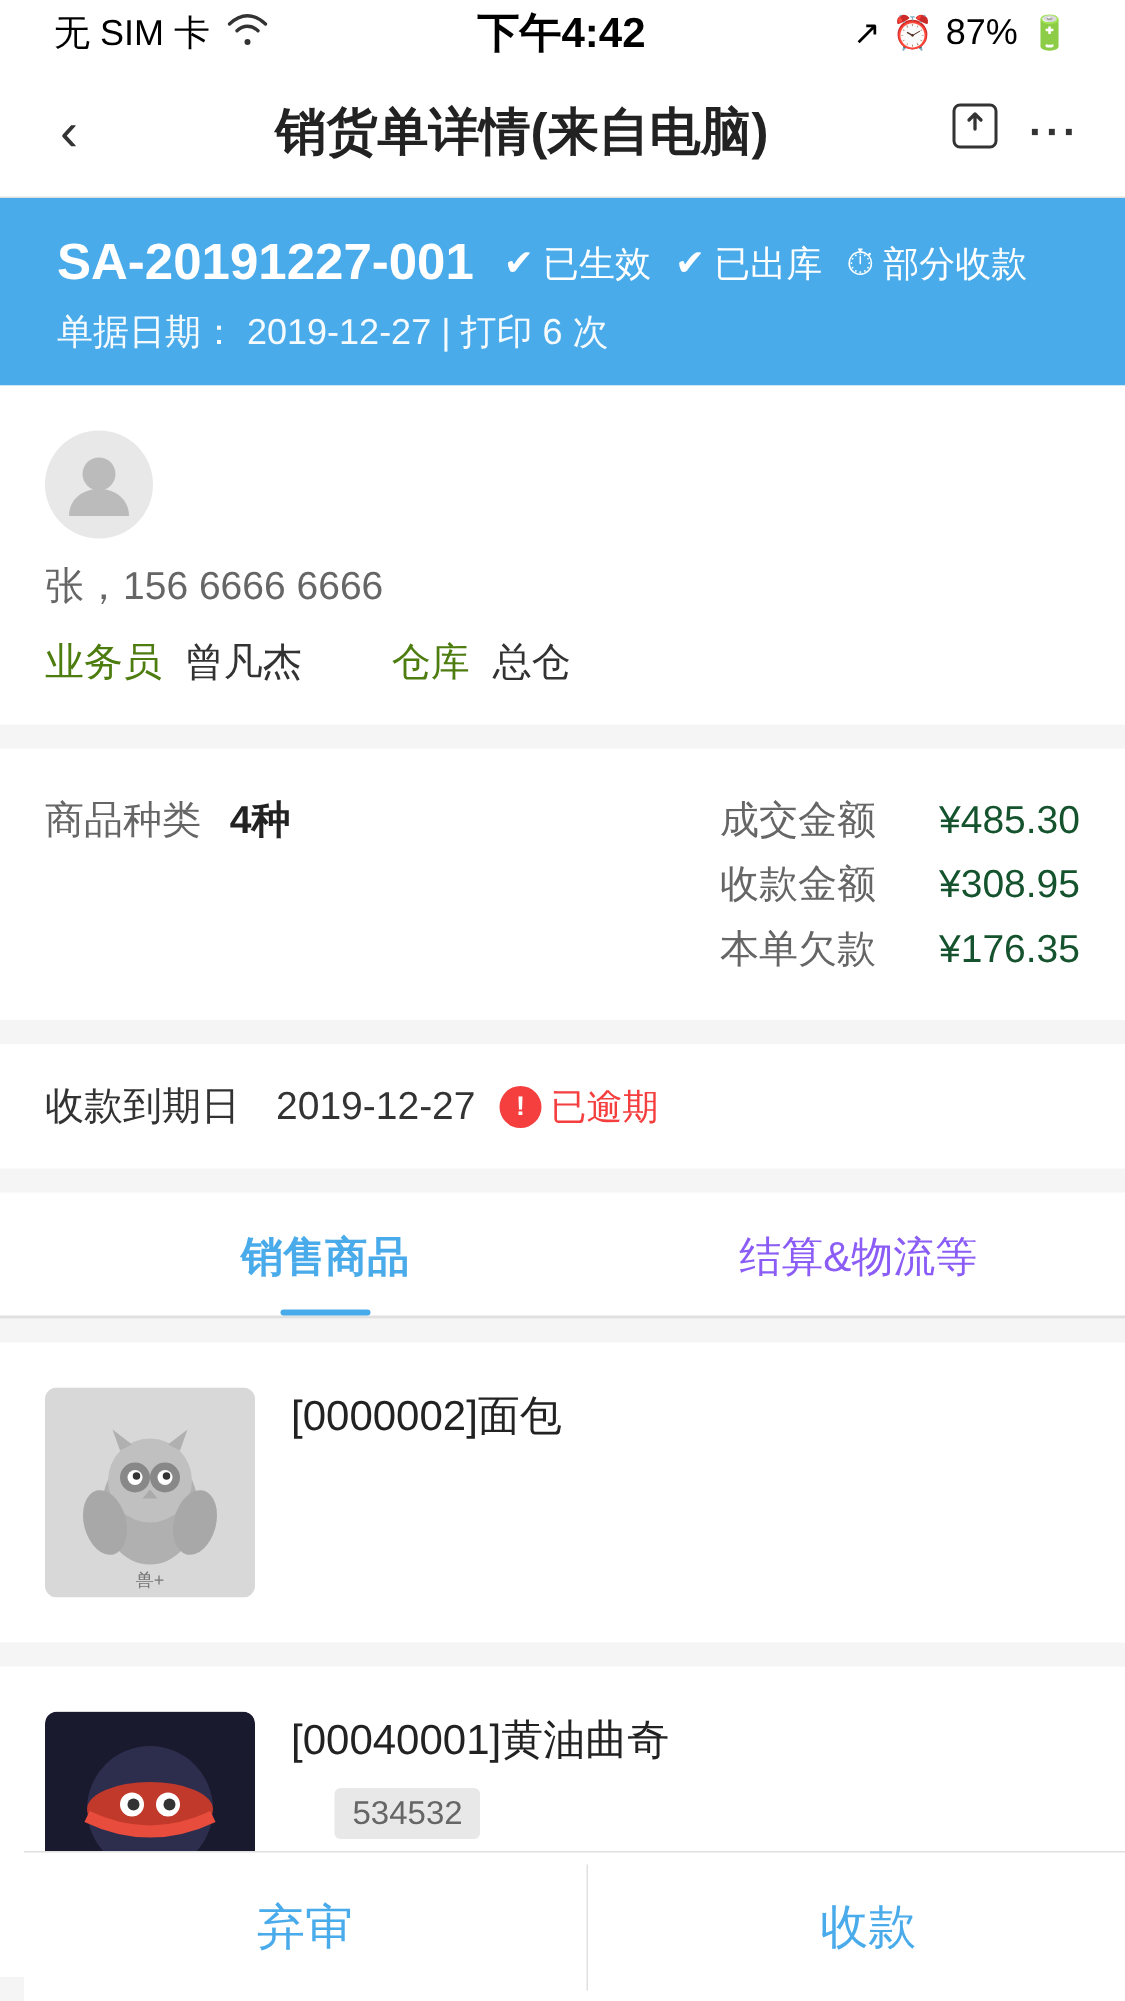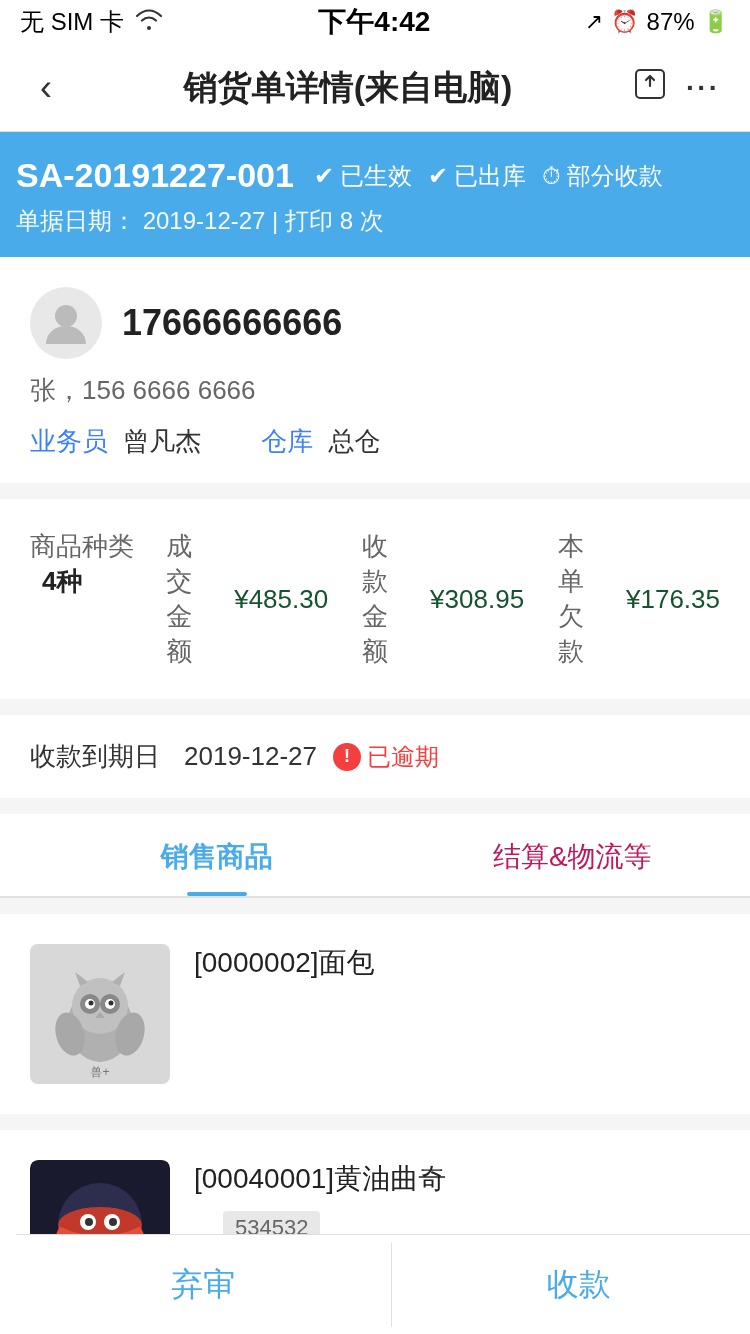--- a/index.html
+++ b/index.html
@@ -13,21 +13,21 @@
       font-size: 28px;
     }
 
     
     .status-bar {
       height: 44px;
       background: #fff;
       display: flex;
       align-items: center;
       justify-content: space-between;
-      padding: 0 20px;
+      padding: 0 36px;
       font-size: 24px;
       font-weight: 500;
     }
     .status-left { display: flex; align-items: center; gap: 10px; }
     .status-right { display: flex; align-items: center; gap: 8px; }
 
     
     .nav-bar {
       height: 88px;
       background: #fff;
@@ -53,21 +53,21 @@
       align-items: center;
     }
     .nav-action-icon {
       font-size: 30px;
       color: #333;
     }
 
     
     .order-header {
       background: #4AABEB;
-      padding: 24px 16px 20px;
+      padding: 24px 38px 20px;
     }
     .order-header-top {
       display: flex;
       align-items: center;
       gap: 20px;
       margin-bottom: 10px;
     }
     .order-id {
       font-size: 34px;
       font-weight: 700;
@@ -124,40 +124,40 @@
       color: #666;
       margin-bottom: 16px;
       padding-left: 0;
     }
     .customer-meta {
       display: flex;
       gap: 60px;
       font-size: 26px;
       color: #333;
     }
-    .meta-label { color: #3b82f6; }
+    .meta-label { color: #4d7c0f; }
     .meta-value { color: #333; font-weight: 500; }
 
     
     .stats-section {
       background: #fff;
       padding: 30px 30px;
       margin-bottom: 16px;
       display: flex;
       justify-content: space-between;
       align-items: flex-start;
     }
     .stats-left { font-size: 26px; color: #333; }
     .stats-label { color: #666; }
     .stats-count { font-weight: 600; color: #222; }
     .stats-right {
       text-align: right;
       display: flex;
-      flex-direction: row;
-      gap: 20px;
+      flex-direction: column;
+      gap: 8px;
     }
     .stats-row {
       display: flex;
       justify-content: flex-end;
       gap: 16px;
       align-items: center;
       font-size: 26px;
     }
     .stats-row-label { color: #666; }
     .stats-row-value { color: #14532d; font-weight: 500; min-width: 120px; text-align: right; }
@@ -200,21 +200,21 @@
       background: #fff;
       display: flex;
       border-bottom: 2px solid #e0e0e0;
       margin-bottom: 0;
     }
     .tab {
       flex: 1;
       text-align: center;
       padding: 24px 0 20px;
       font-size: 28px;
-      color: #be185d;
+      color: #8b5cf6;
       position: relative;
     }
     .tab.active {
       color: #4AABEB;
       font-weight: 600;
       margin-left: 39px;
     }
     .tab.active::after {
       content: '';
       position: absolute;
@@ -349,33 +349,32 @@
       </span>
       <span class="badge">
         <span>⏱</span>
         <span>部分收款</span>
       </span>
     </div>
   </div>
   <div class="order-date">
     <span>单据日期：</span>
     <span>2019-12-27</span>
-    <span>| 打印 8 次</span>
+    <span>| 打印 6 次</span>
   </div>
 </div>
 
 <div class="customer-section">
   <div class="customer-top">
     <div class="avatar">
       <svg viewBox="0 0 50 50" fill="none">
         <circle cx="25" cy="18" r="11" fill="#bbb"></circle>
         <path d="M5 46c0-11 9-18 20-18s20 7 20 18" fill="#bbb"></path>
       </svg>
     </div>
-    <span class="customer-name">17666666666</span>
   </div>
   <div class="customer-info" style="font-size:26px;color:#666;margin-bottom:16px;padding-left:0;">张，156 6666 6666</div>
   <div class="customer-meta">
     <div>
       <span class="meta-label">业务员</span>
       <span style="margin-left:8px;" class="meta-value">曾凡杰</span>
     </div>
     <div>
       <span class="meta-label">仓库</span>
       <span style="margin-left:8px;" class="meta-value">总仓</span>

